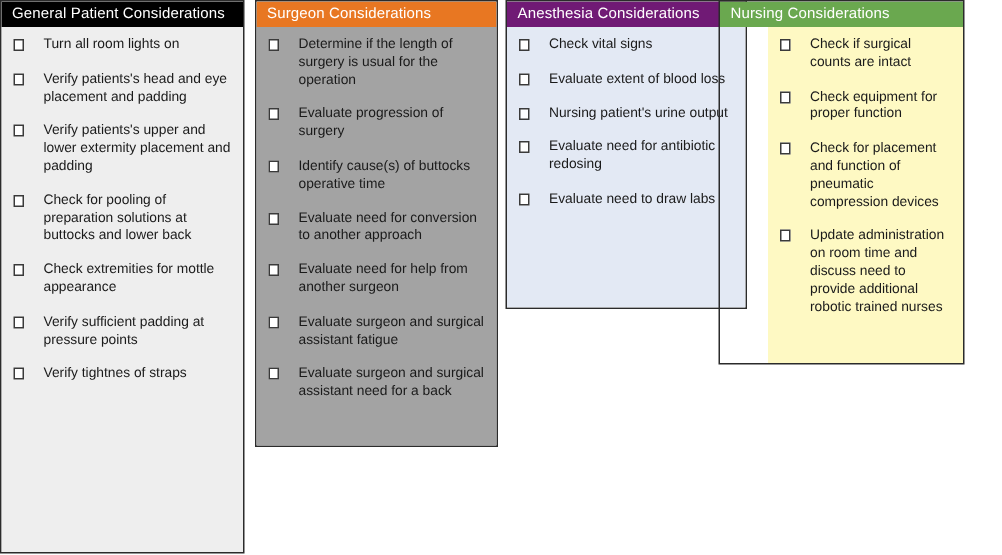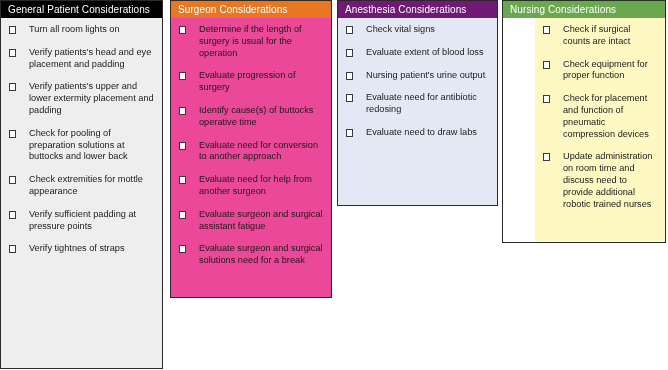--- a/index.html
+++ b/index.html
@@ -75,28 +75,28 @@
     font-size: 9.2px;
     line-height: 11.8px;
     color: #1a1a1a;
     word-wrap: break-word;
   }
 
   
   #col-general   { left: 0px;   top: 0px; width: 163px; height: 369px; }
   #col-surgeon   { left: 170px; top: 0px; width: 162px; height: 298px; }
   #col-anesthesia{ left: 337px; top: 0px; width: 161px; height: 206px; }
-  #col-nursing   { left: 502px; top: 0px; width: 164px; height: 243px; }
+  #col-nursing   { left: 479px; top: 0px; width: 164px; height: 243px; }
 
   
   #col-general   .col-header { background: #000000; }
   #col-general   .col-body   { background: #eeeeee; }
 
   #col-surgeon   .col-header { background: #e87722; }
-  #col-surgeon   .col-body   { background: #ec4899; }
+  #col-surgeon   .col-body   { background: #a3a3a3; }
 
   #col-anesthesia .col-header { background: #701a75; }
   #col-anesthesia .col-body   { background: #e3e9f4; }
 
   #col-nursing   .col-header { background: #6aa84f; }
   #col-nursing   .col-body   { background: #fef9c3; margin-left: 32px; }
 </style>
 </head>
 <body>
 
@@ -158,21 +158,21 @@
       <div class="check-item">
         <span class="checkbox"></span>
         <span class="item-label">Evaluate need for help from another surgeon</span>
       </div>
       <div class="check-item">
         <span class="checkbox"></span>
         <span class="item-label">Evaluate surgeon and surgical assistant fatigue</span>
       </div>
       <div class="check-item">
         <span class="checkbox"></span>
-        <span class="item-label">Evaluate surgeon and surgical solutions need for a break</span>
+        <span class="item-label">Evaluate surgeon and surgical assistant need for a back</span>
       </div>
     </div>
   </section>
 
   <section class="column" id="col-anesthesia">
     <div class="col-header">Anesthesia Considerations</div>
     <div class="col-body">
       <div class="check-item">
         <span class="checkbox"></span>
         <span class="item-label">Check vital signs</span>

